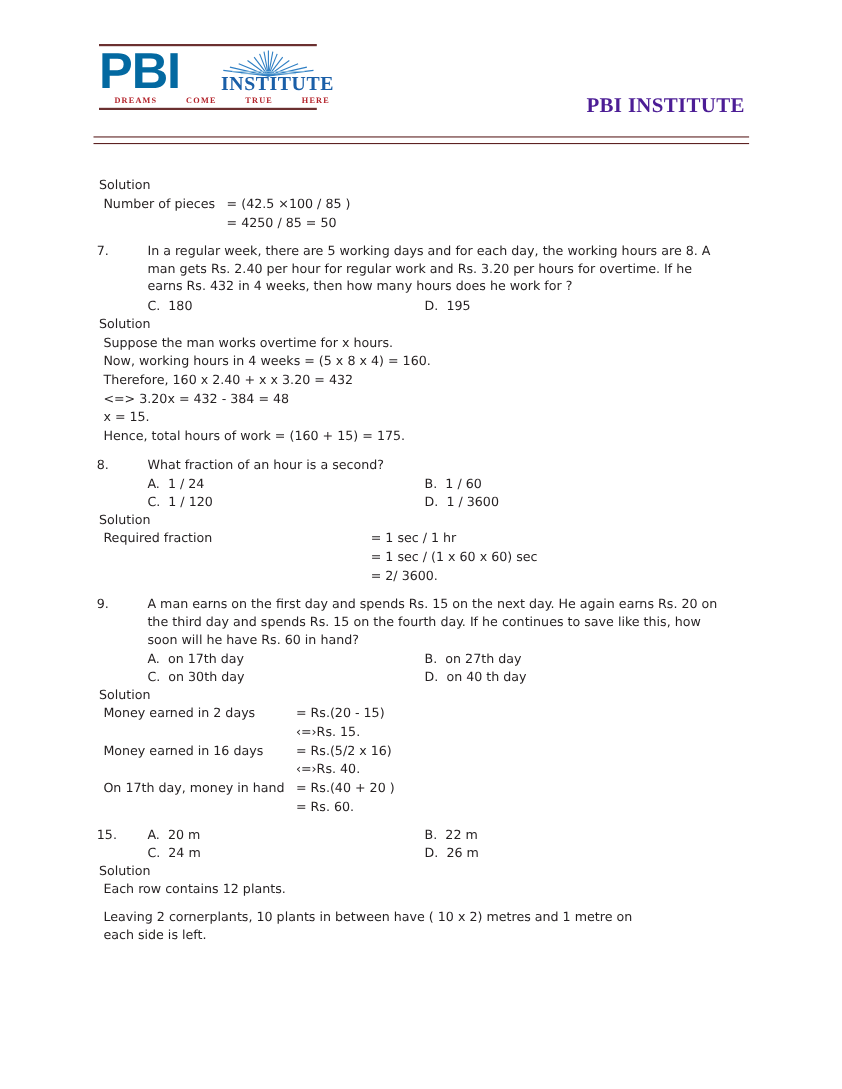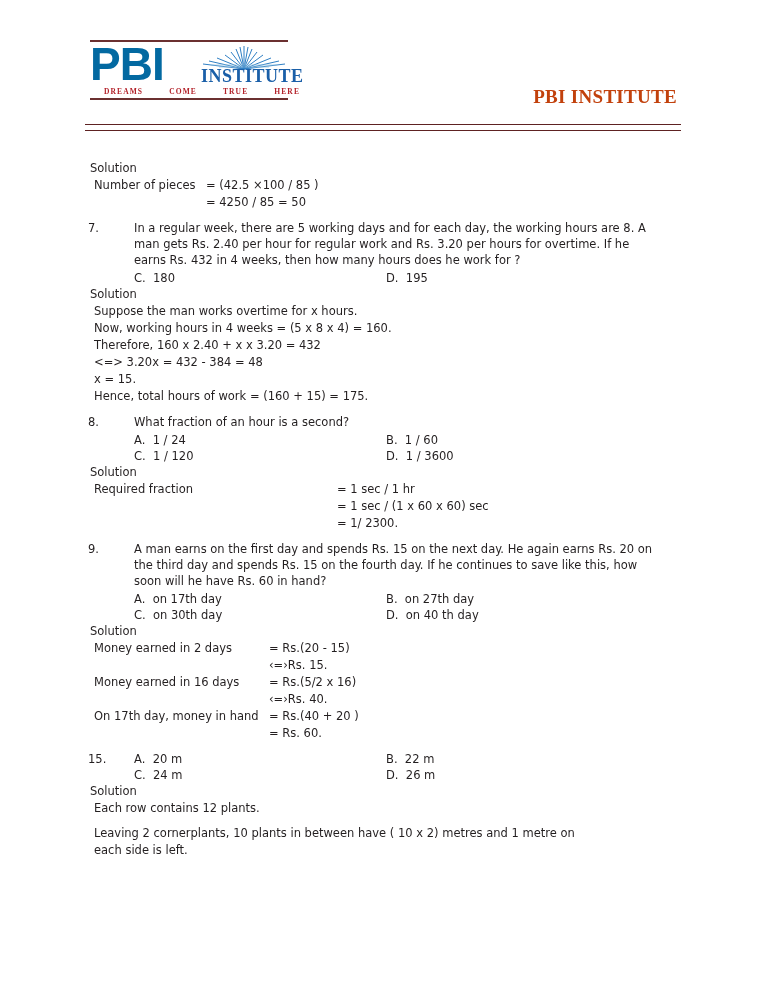--- a/index.html
+++ b/index.html
@@ -107,21 +107,21 @@
     height: 2px;
     background: #6b3030;
   }
   .header-title {
     position: absolute;
     right: 88px;
     top: 86px;
     font-family: "Liberation Serif", serif;
     font-size: 19px;
     font-weight: bold;
-    color: #c2410c;
+    color: #4c1d95;
     letter-spacing: 0.3px;
   }
   .header-rule {
     position: absolute;
     left: 85px;
     top: 124px;
     width: 596px;
     height: 5px;
     border-top: 1.5px solid #5e2222;
     border-bottom: 1.5px solid #5e2222;
@@ -293,21 +293,21 @@
               <span class="opt-a">C.  1 / 120</span>
               <span class="opt-b">D.  1 / 3600</span>
             </div>
           </div>
         </div>
       </div>
       <div class="block">
         <div class="sol-label">Solution</div>
         <div class="kv"><span class="k">Required fraction</span><span class="v" style="left: 243px;">= 1 sec / 1 hr</span></div>
         <div class="kv"><span class="k">&nbsp;</span><span class="v" style="left: 243px;">= 1 sec / (1 x 60 x 60) sec</span></div>
-        <div class="kv"><span class="k">&nbsp;</span><span class="v" style="left: 243px;">= 1/ 2300.</span></div>
+        <div class="kv"><span class="k">&nbsp;</span><span class="v" style="left: 243px;">= 2/ 3600.</span></div>
       </div>
       <div class="block">
         <div class="q">
           <div class="q-num">9.</div>
           <div class="q-text">A man earns on the first day and spends Rs. 15 on the next day. He again earns Rs. 20 on the third day and spends Rs. 15 on the fourth day. If he continues to save like this, how soon will he have Rs. 60 in hand?</div>
           <div class="opts">
             <div class="opt-row">
               <span class="opt-a">A.  on 17th day</span>
               <span class="opt-b">B.  on 27th day</span>
             </div>

